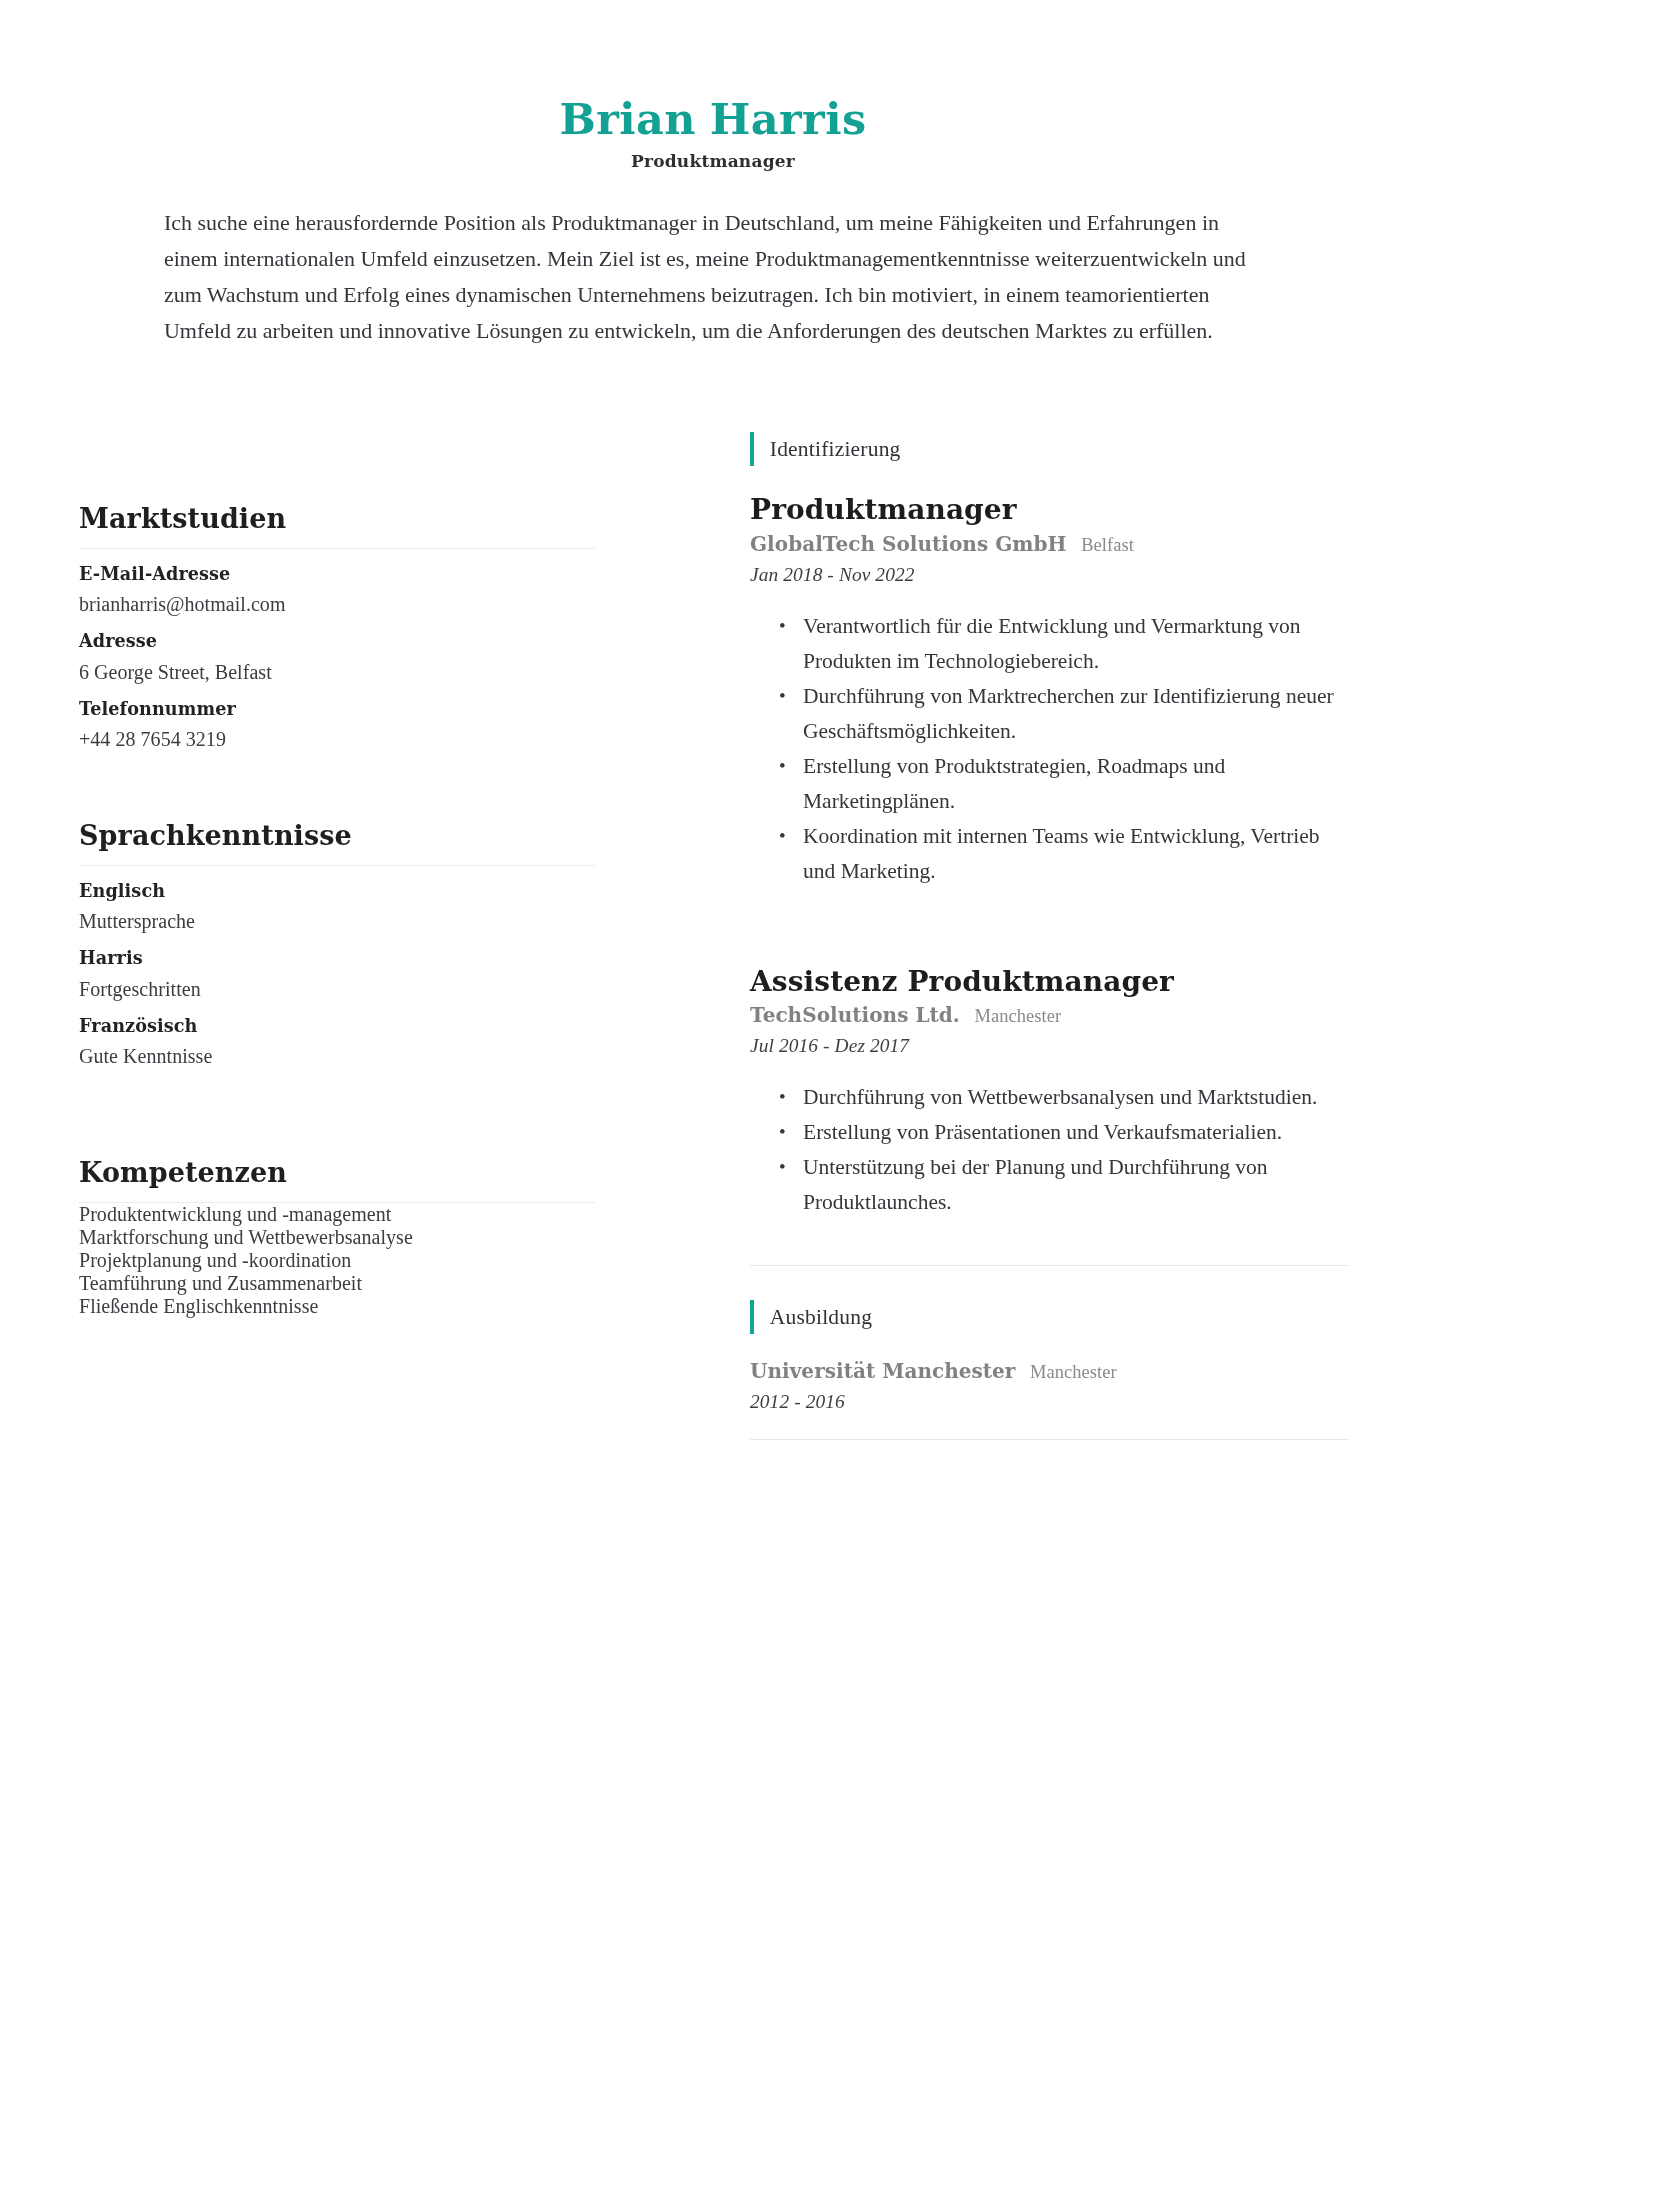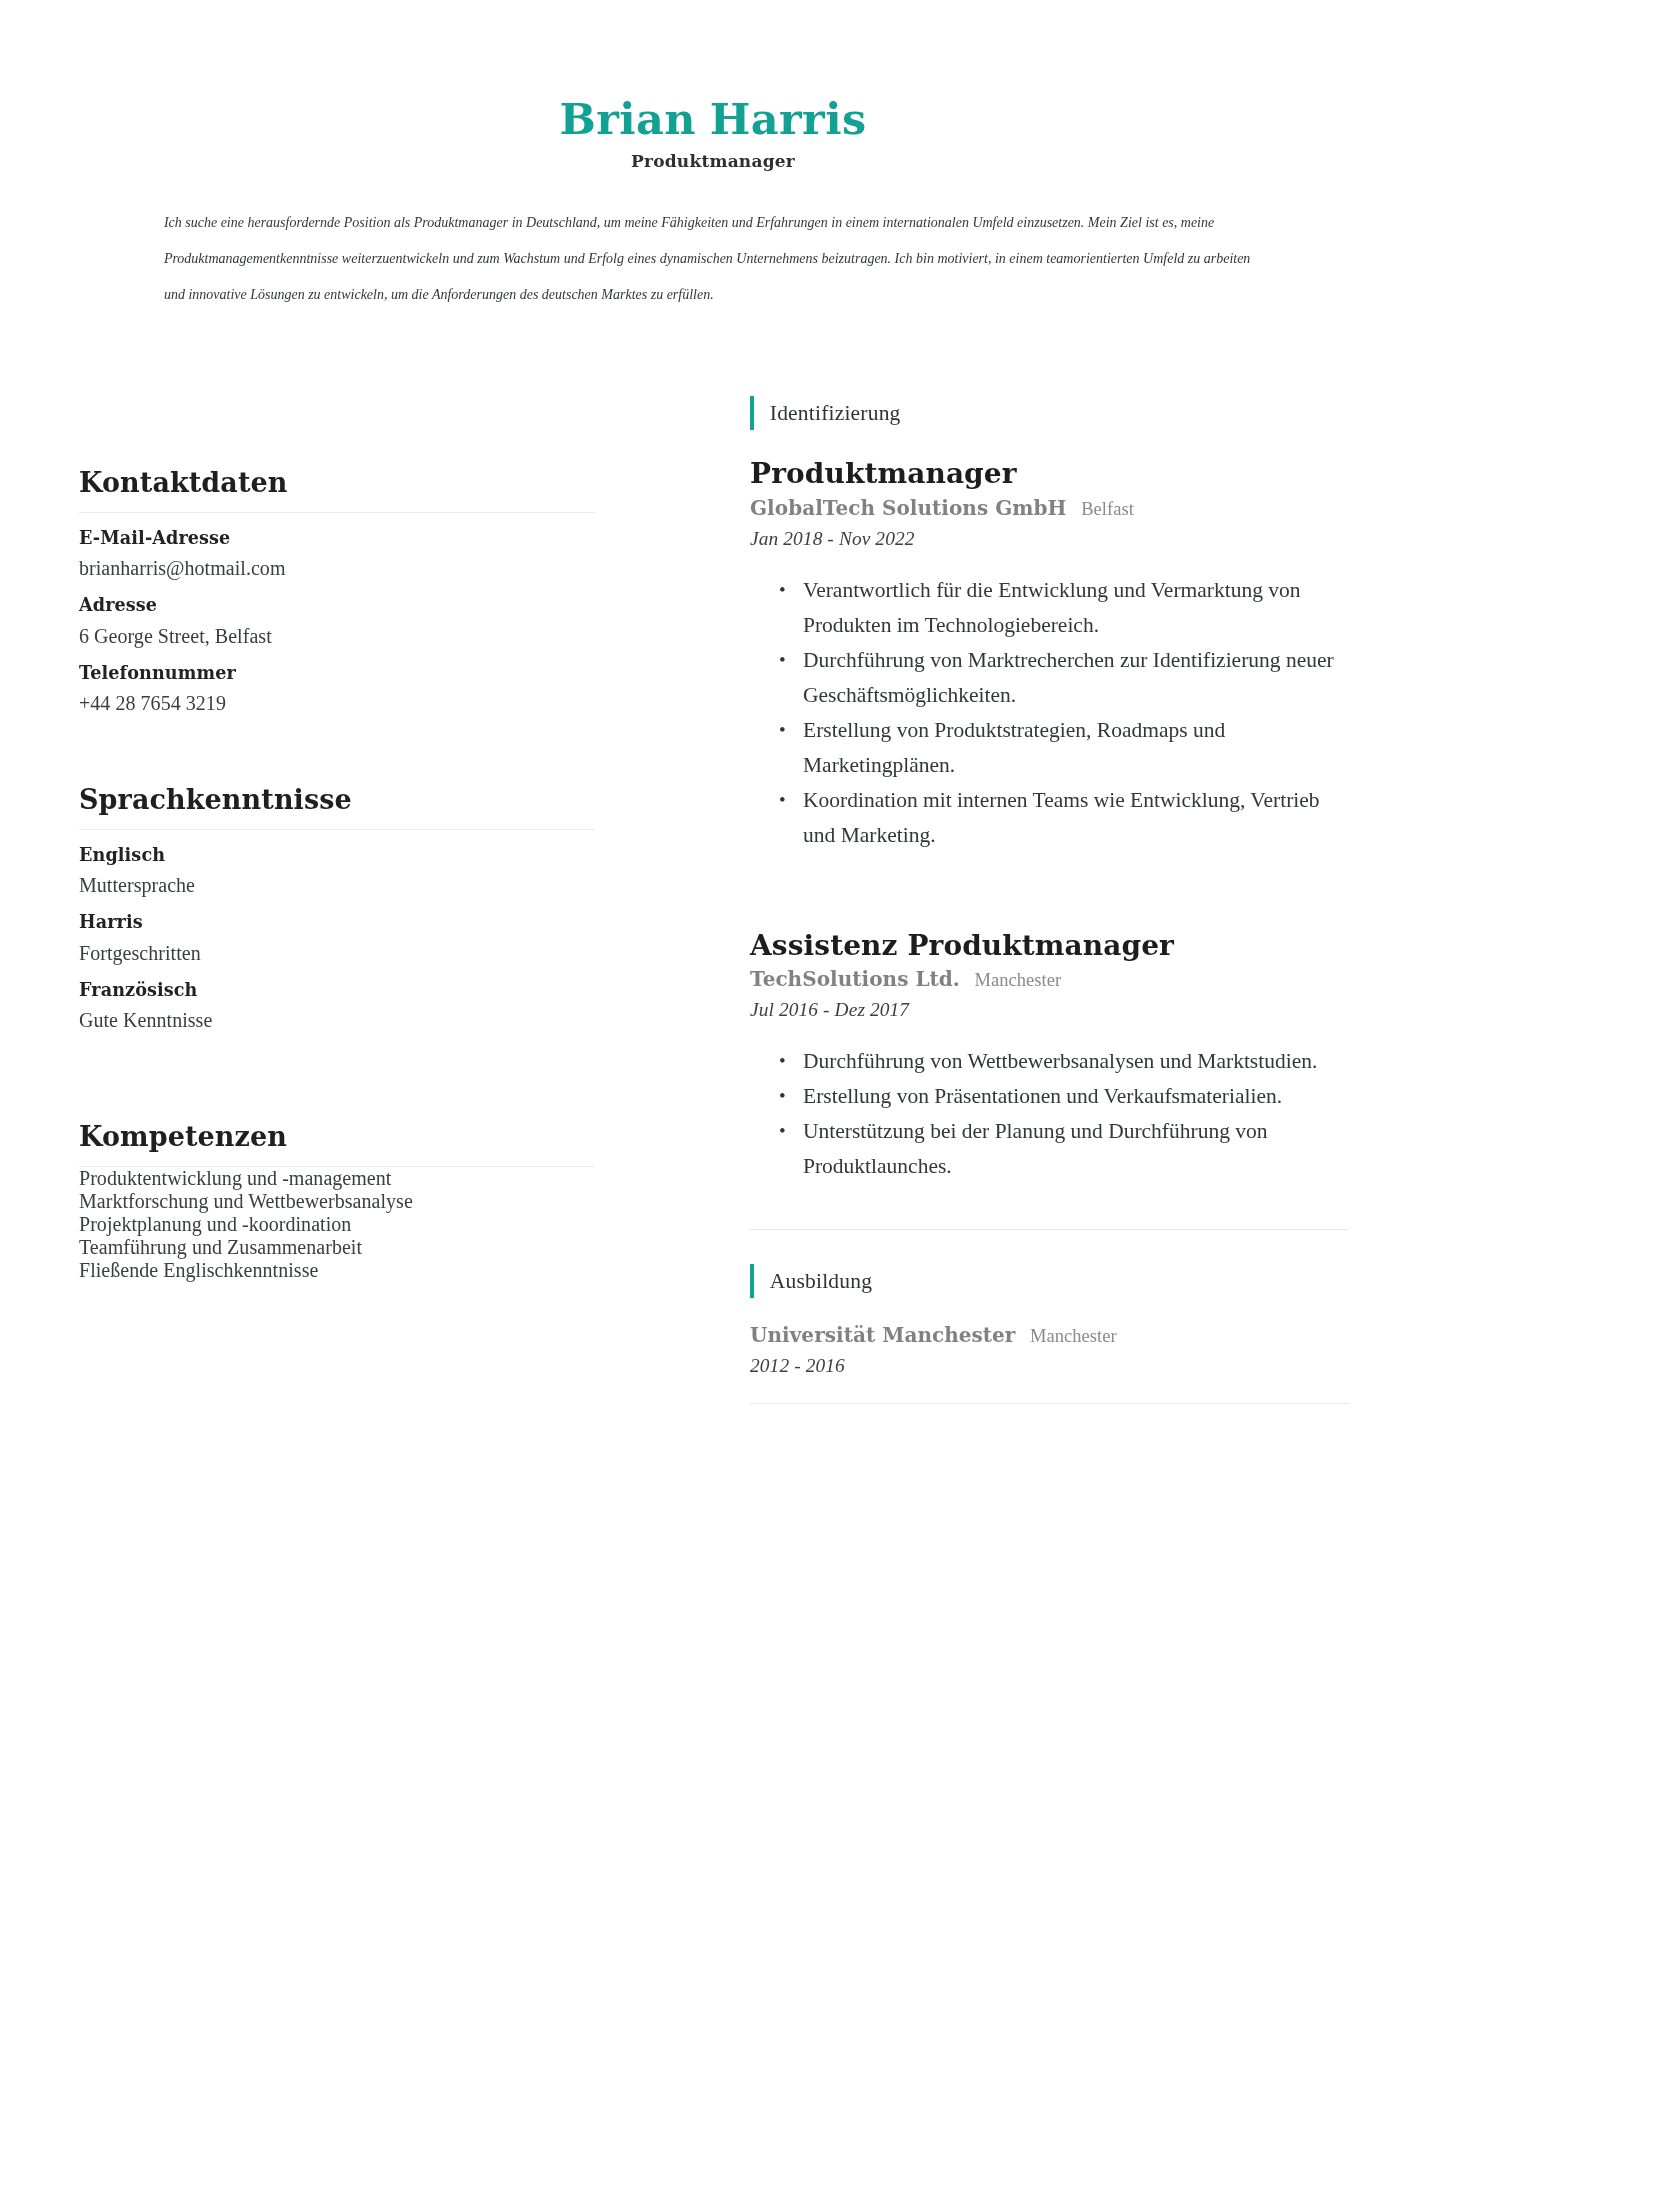--- a/index.html
+++ b/index.html
@@ -45,25 +45,24 @@
     font-size: 17px;
     letter-spacing: 0.2px;
     color: #2f2f2f;
   }
 
   
   .summary {
     margin: 34px auto 0 auto;
     width: 1112px;
     padding-left: 6.9px;
-    font-size: 14px;
+    font-size: 22px;
     line-height: 36px;
     color: #33363a;
     text-align: left;
-    font-style: italic;
   }
 
   
   .columns {
     position: relative;
     margin-top: 83px;
     padding: 0 77px 0 79px;
     display: flex;
     align-items: flex-start;
   }
@@ -219,21 +218,21 @@
     <div class="job-title">Produktmanager</div>
   </div>
 
   <div class="summary">Ich suche eine herausfordernde Position als Produktmanager in Deutschland, um meine Fähigkeiten und Erfahrungen in einem internationalen Umfeld einzusetzen. Mein Ziel ist es, meine Produktmanagementkenntnisse weiterzuentwickeln und zum Wachstum und Erfolg eines dynamischen Unternehmens beizutragen. Ich bin motiviert, in einem teamorientierten Umfeld zu arbeiten und innovative Lösungen zu entwickeln, um die Anforderungen des deutschen Marktes zu erfüllen.</div>
 
   <div class="columns">
 
     <div class="col-left">
 
       <div class="side-block">
-        <div class="side-heading">Kontaktdaten</div>
+        <div class="side-heading">Marktstudien</div>
         <div class="side-rule"></div>
 
         <div class="kv">
           <div class="kv-label">E-Mail-Adresse</div>
           <div class="kv-value">brianharris@hotmail.com</div>
         </div>
         <div class="kv">
           <div class="kv-label">Adresse</div>
           <div class="kv-value">6 George Street, Belfast</div>
         </div>

